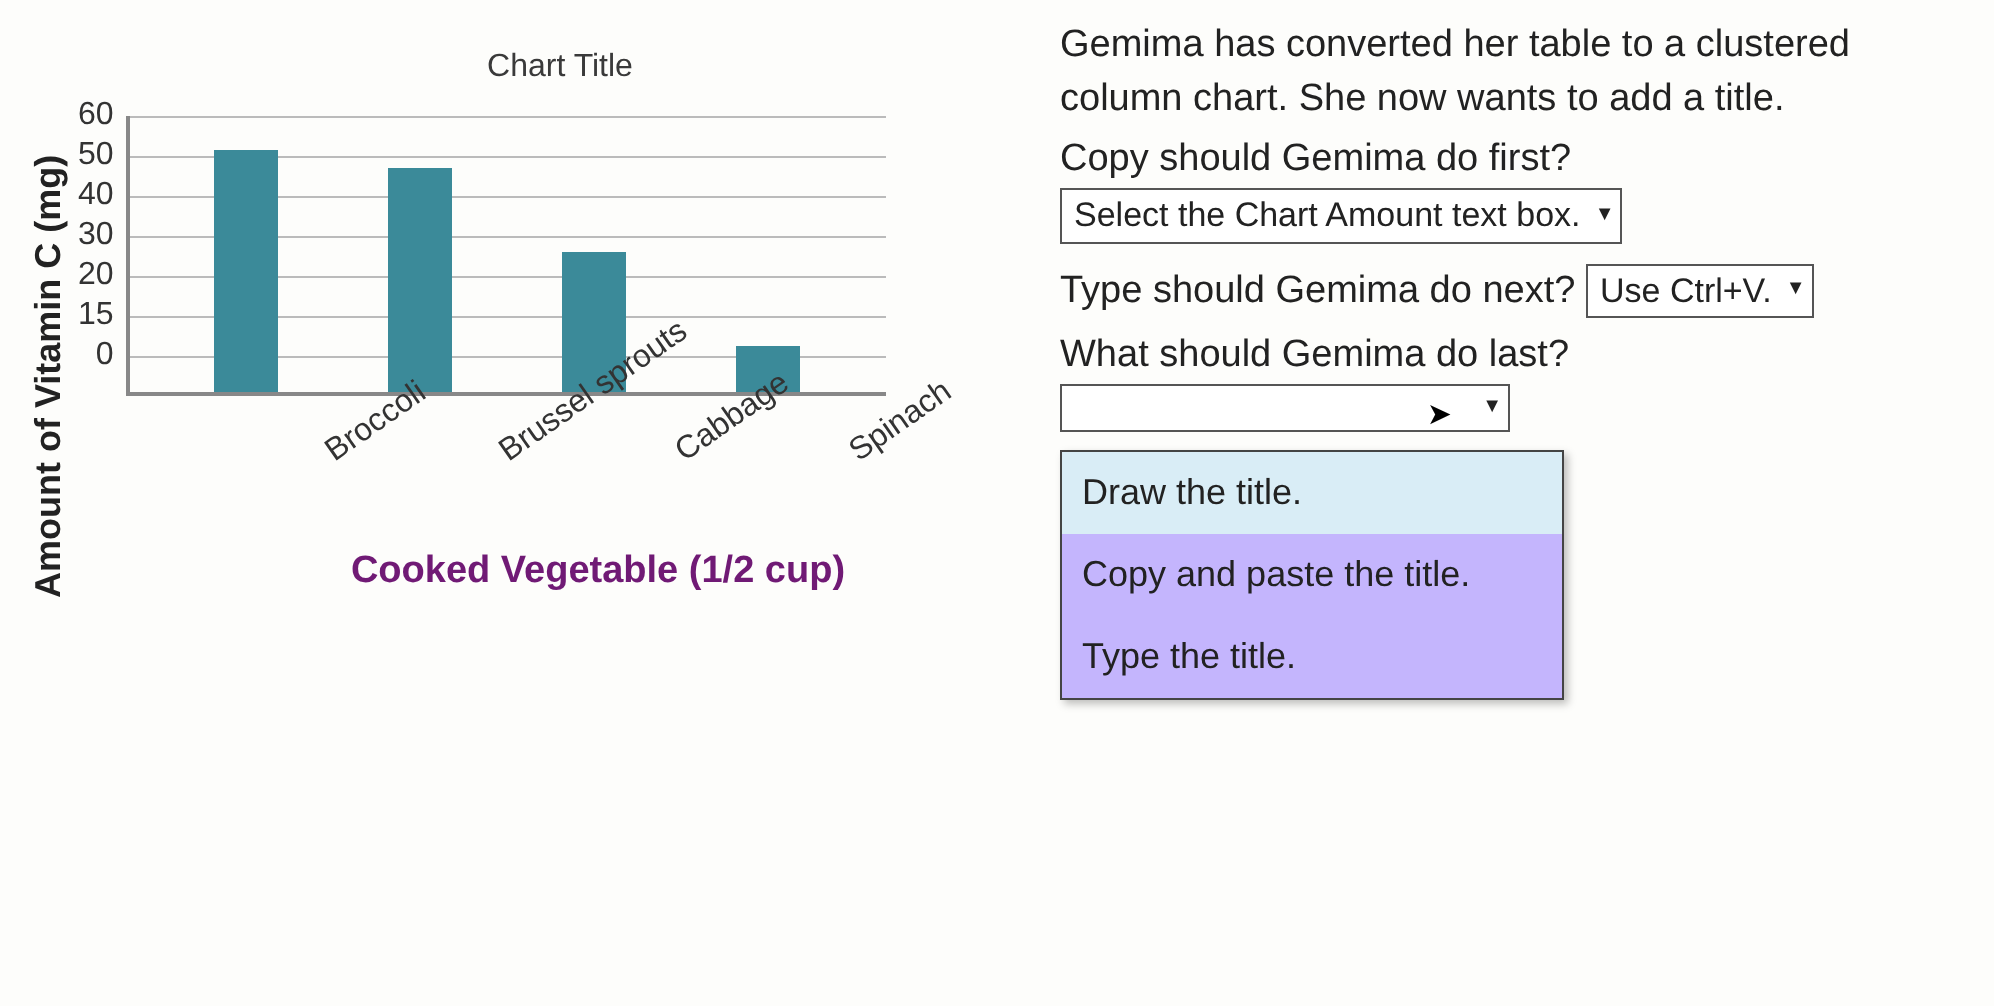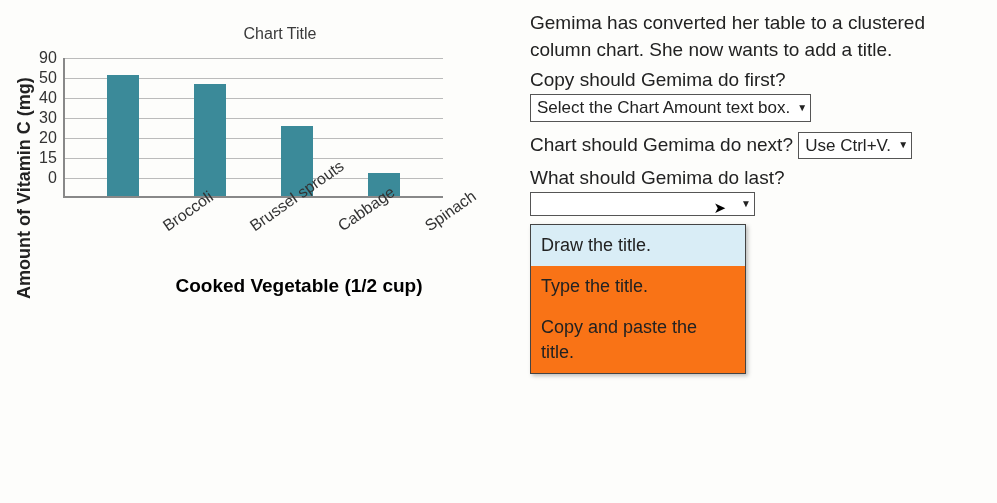--- a/index.html
+++ b/index.html
@@ -96,21 +96,21 @@
       transform-origin: top right;
       text-align: right;
       white-space: nowrap;
       width: 32px;
       color: #333;
     }
     .x-axis-label {
       margin: 55px 0 0 70px;
       font-size: 19px;
       font-weight: bold;
-      color: #000000;
+      color: #701a75;
       text-align: center;
       width: 380px;
     }
     .question-panel {
       flex: 1;
       padding: 0 8px 0 30px;
       font-size: 19px;
       color: #222;
       line-height: 1.4;
     }
@@ -133,23 +133,23 @@
       font-size: 10px;
       color: #222;
     }
     .select-empty {
       width: 225px;
       height: 24px;
     }
     .dropdown-menu {
       position: absolute;
       border: 1px solid #444;
-      background: #f97316;
+      background: #c4b5fd;
       box-shadow: 2px 2px 4px rgba(0,0,0,0.25);
-      width: 216px;
+      width: 252px;
       margin-top: 0;
     }
     .dropdown-item {
       padding: 8px 10px;
       font-size: 18px;
       cursor: default;
     }
     .dropdown-item.hover {
       background: #d9edf6;
     }
@@ -166,21 +166,21 @@
 
 <div class="container">
 
   <div class="chart-panel">
     <div class="chart-title">Chart Title</div>
     <div class="chart-body">
       <div class="y-axis-label">Amount of Vitamin C (mg)</div>
       <div>
         <div style="display:flex;">
           <div class="y-ticks">
-            <div class="y-tick">90</div>
+            <div class="y-tick">60</div>
             <div class="y-tick">50</div>
             <div class="y-tick">40</div>
             <div class="y-tick">30</div>
             <div class="y-tick">20</div>
             <div class="y-tick">15</div>
             <div class="y-tick">0</div>
           </div>
           <div class="plot">
             <div class="gridline" style="top:0"></div>
             <div class="gridline" style="top:20px"></div>
@@ -211,34 +211,34 @@
   <div class="question-panel">
     <div class="intro">Gemima has converted her table to a clustered column chart. She now wants to add a title.</div>
 
     <div class="q-line">Copy should Gemima do first?</div>
     <div class="select-box">
       <span>Select the Chart Amount text box.</span>
       <span class="chev">▼</span>
     </div>
 
     <div class="q-line" style="margin-top:10px;">
-      <span>Chart should Gemima do next?</span>
+      <span>Type should Gemima do next?</span>
       <span class="select-box">
         <span>Use Ctrl+V.</span>
         <span class="chev">▼</span>
       </span>
     </div>
 
     <div class="q-line" style="margin-top:6px;">What should Gemima do last?</div>
     <div class="q3-wrap">
       <div class="select-box select-empty">
         <span></span>
         <span class="chev">▼</span>
         <span class="cursor-arrow" style="right:28px; top:4px;">➤</span>
       </div>
       <div class="dropdown-menu">
         <div class="dropdown-item hover">Draw the title.</div>
+        <div class="dropdown-item">Copy and paste the title.</div>
         <div class="dropdown-item">Type the title.</div>
-        <div class="dropdown-item">Copy and paste the title.</div>
       </div>
     </div>
   </div>
 </div>
 
 </body></html>

